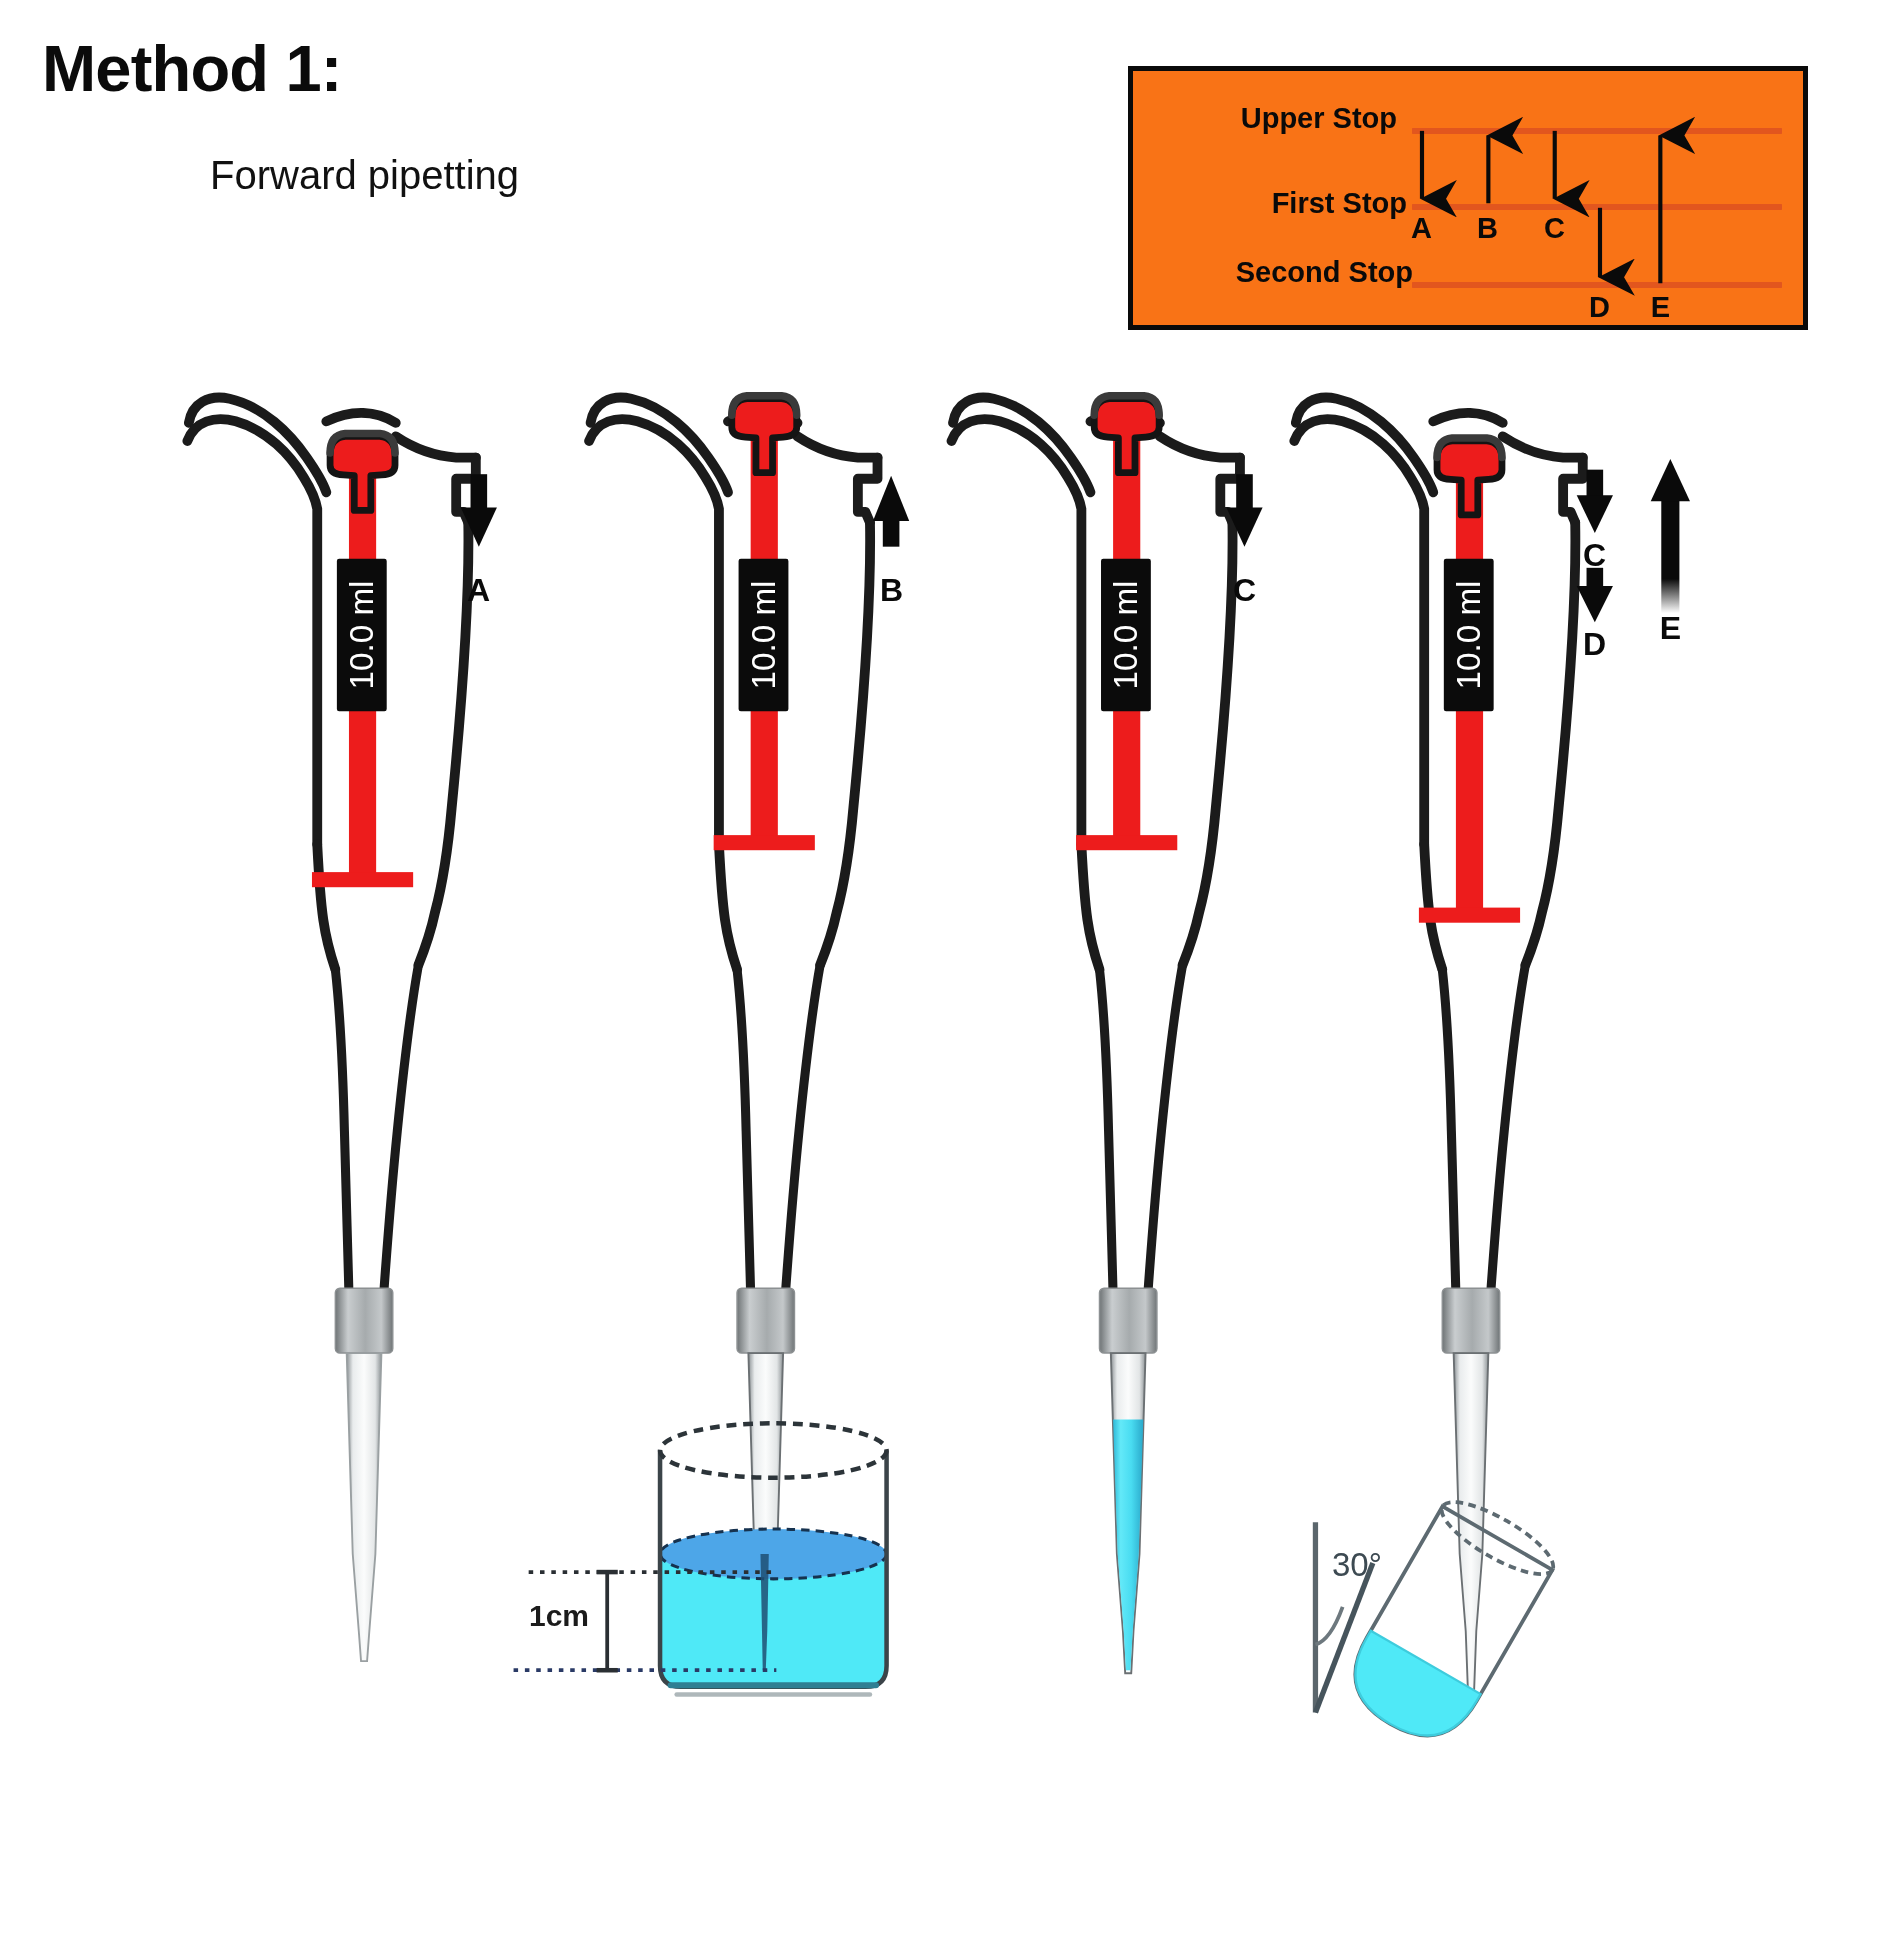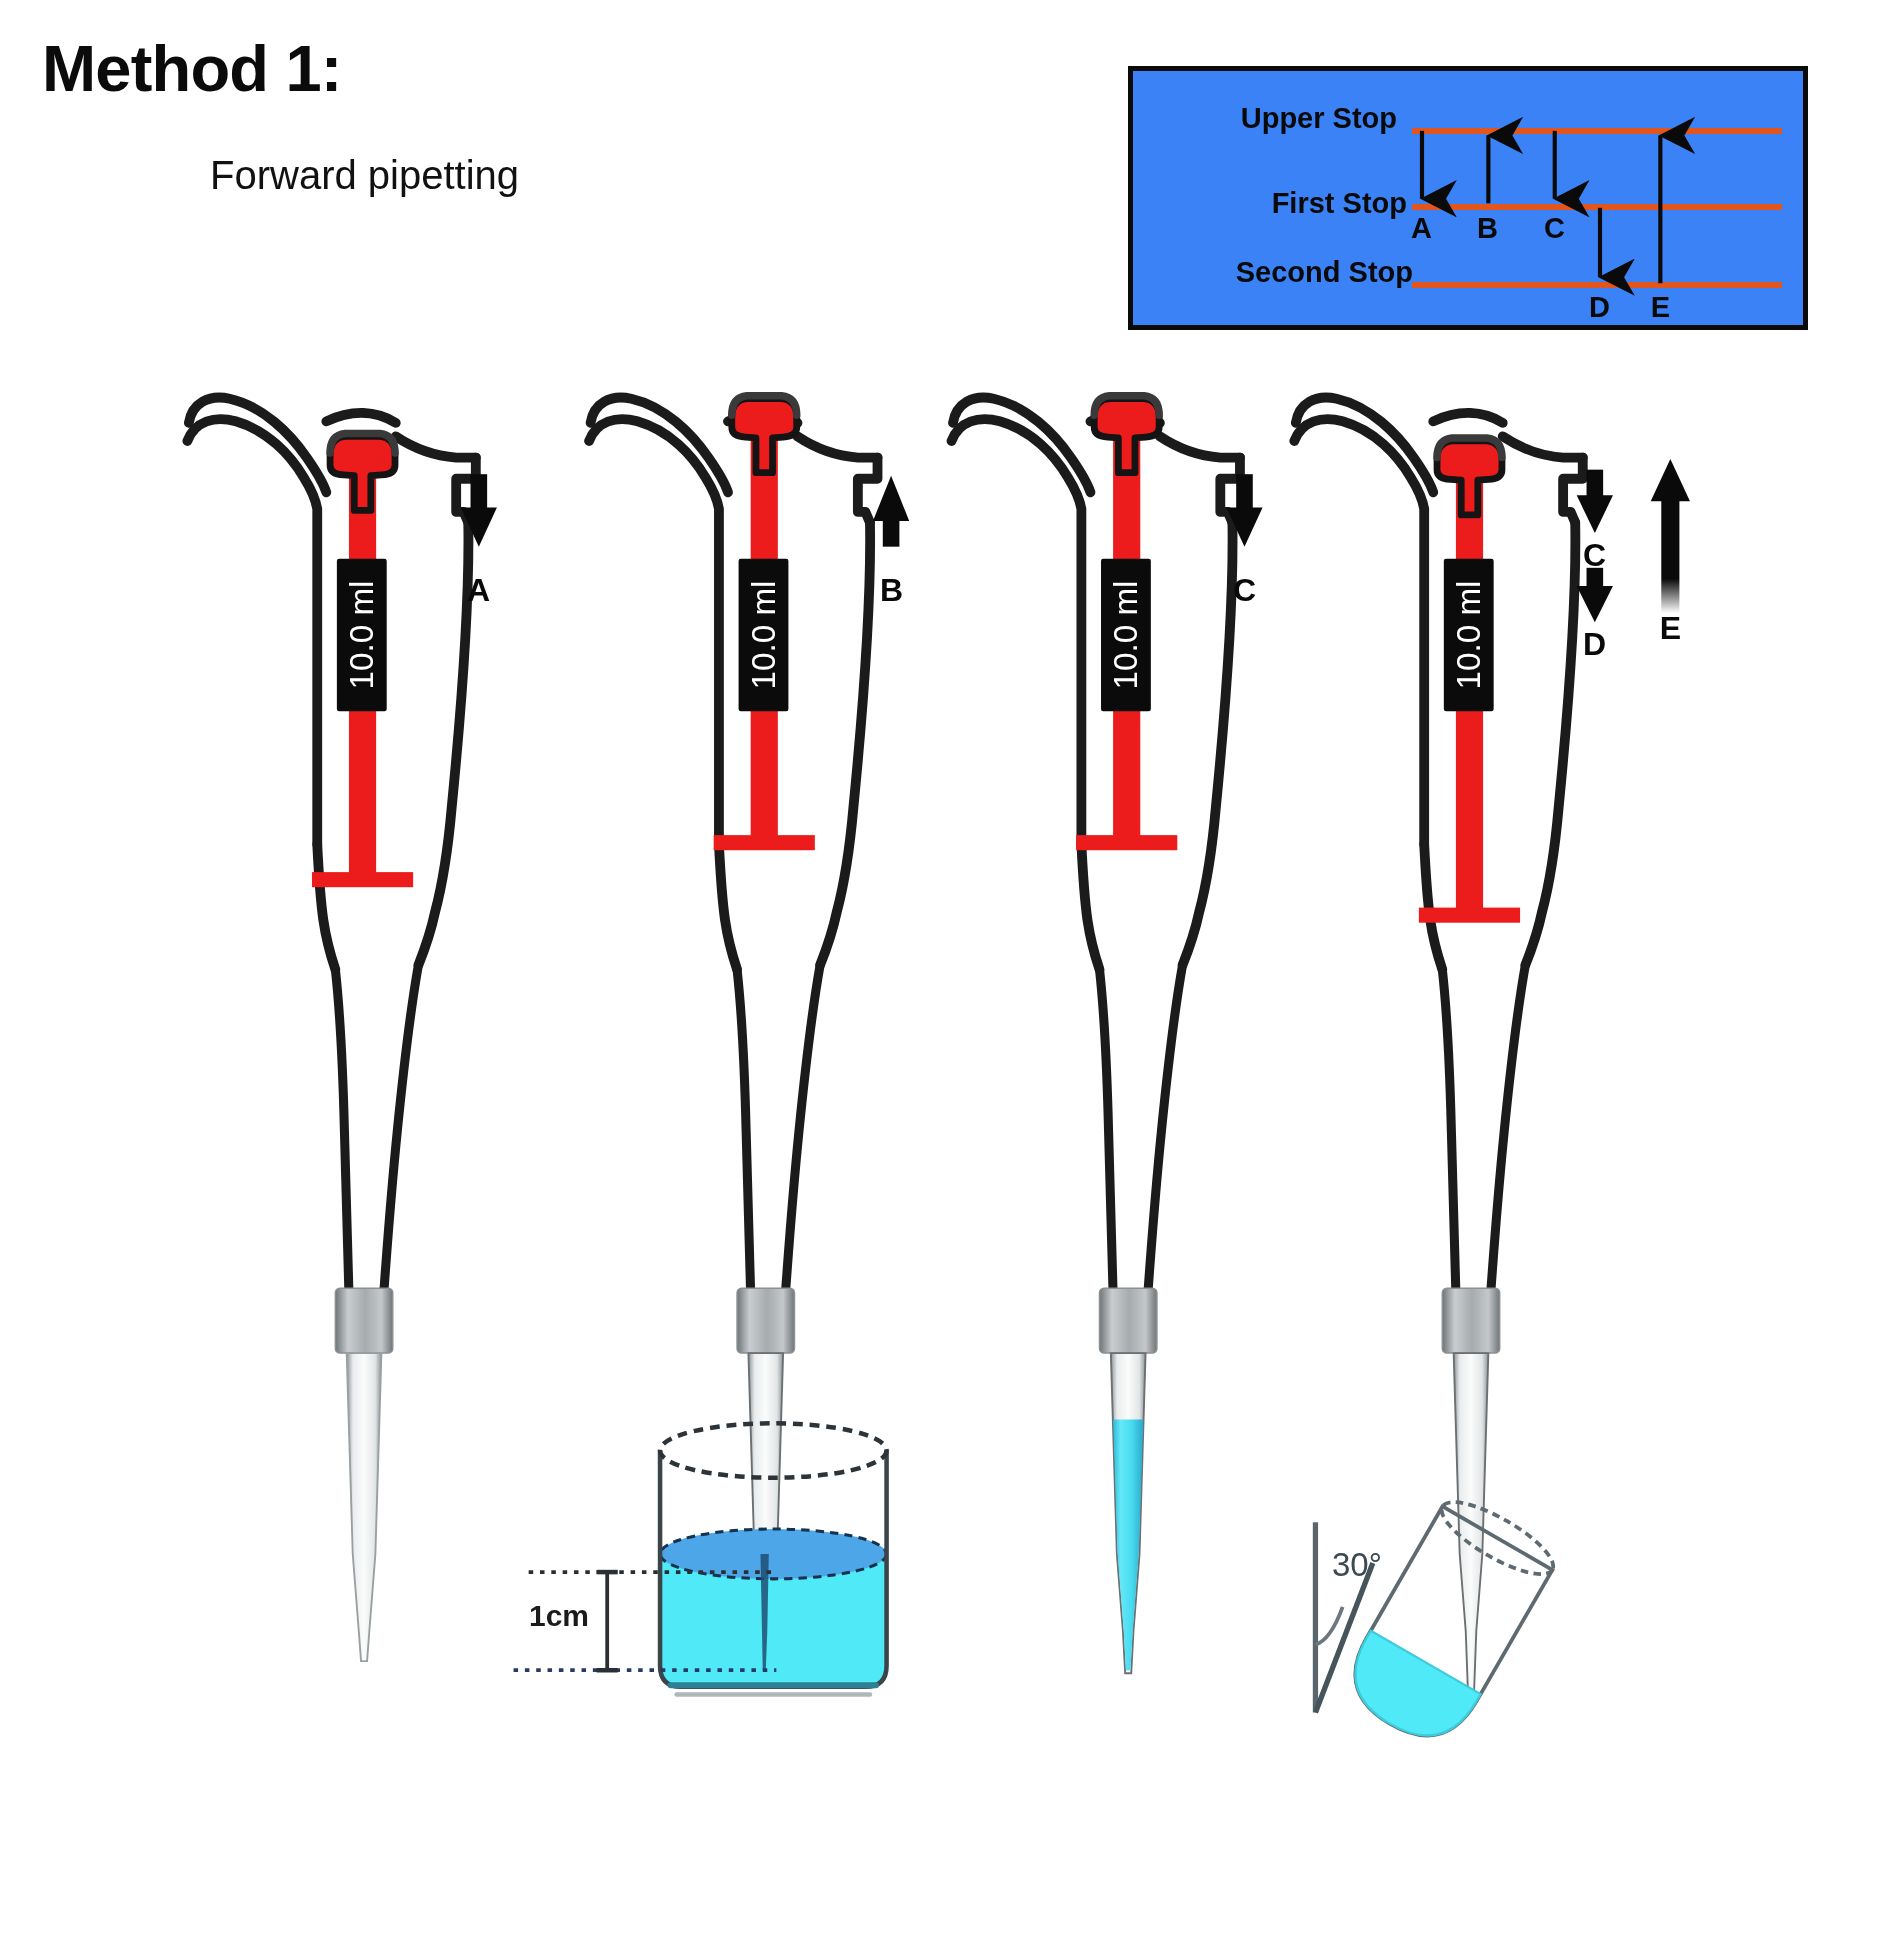--- a/index.html
+++ b/index.html
@@ -18,21 +18,21 @@
   }
   #title-sub{
     position:absolute;left:210px;top:155px;
     font-size:40px;font-weight:400;color:#111;letter-spacing:0px;
     line-height:1;
   }
 
   
   #legend{
     position:absolute;left:1128px;top:66px;width:680px;height:264px;
-    border:5.3px solid #0a0a0a;background:#3b82f6;box-sizing:border-box;text-decoration:underline;
+    border:5.3px solid #0a0a0a;background:#f97316;box-sizing:border-box;text-decoration:underline;
   }
   .legend-label{
     position:absolute;right:0;font-size:29px;font-weight:bold;color:#0a0a0a;
     text-align:right;white-space:nowrap;line-height:1;
   }
   .legend-line{
     position:absolute;height:6px;background:#E2561E;border-radius:0.8px;
   }
   .legend-tick{
     position:absolute;font-size:29px;font-weight:bold;color:#0a0a0a;

